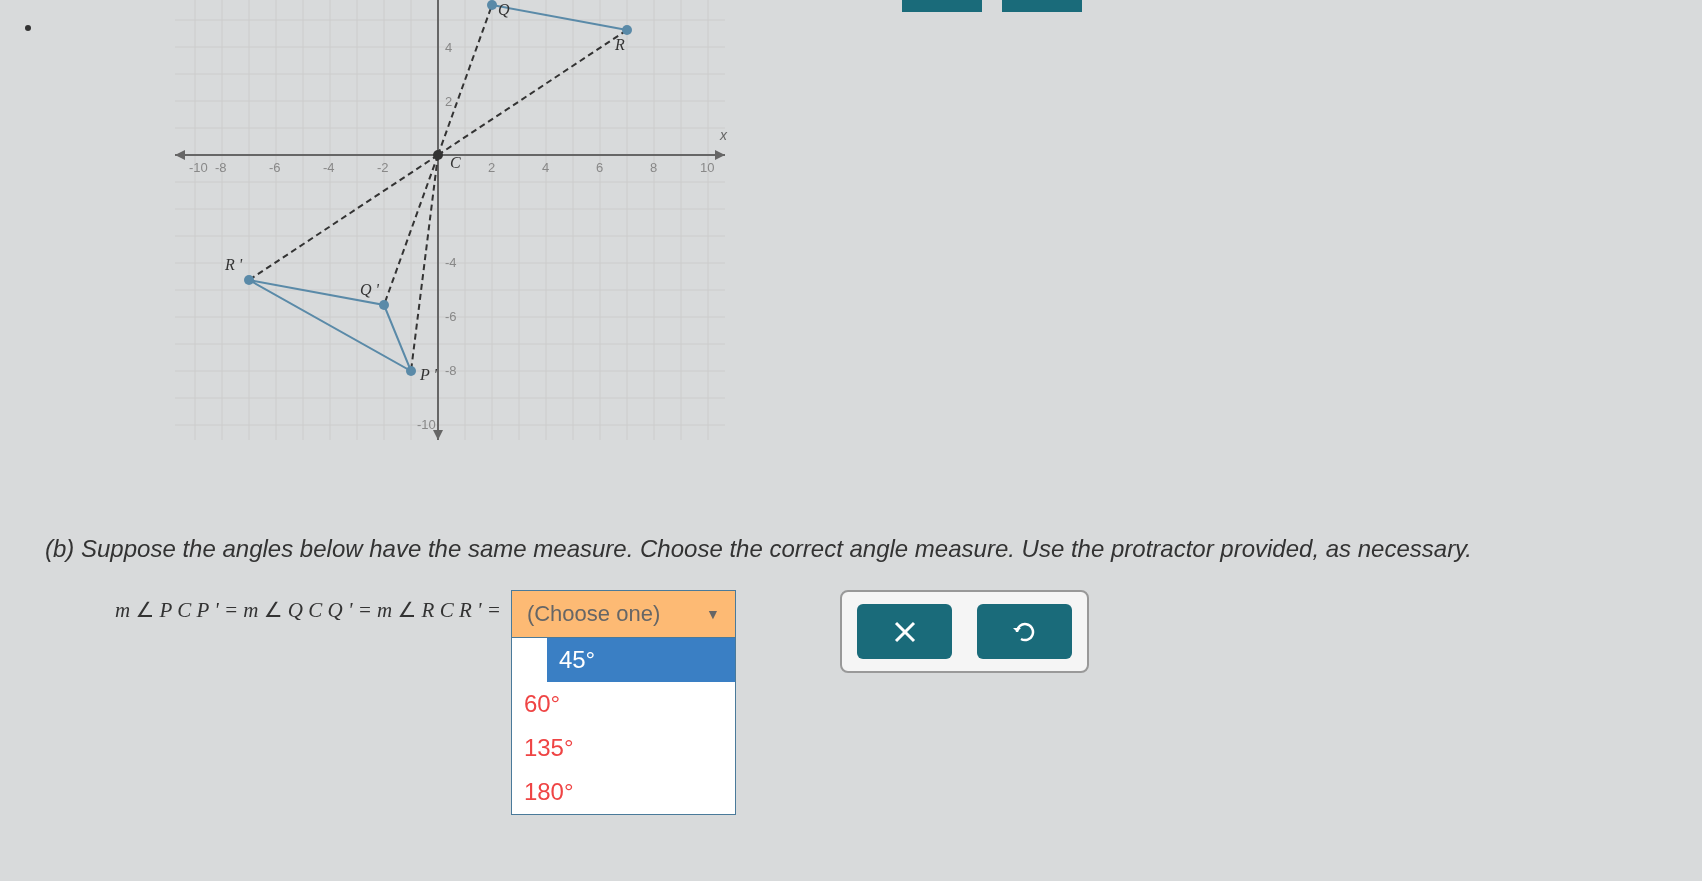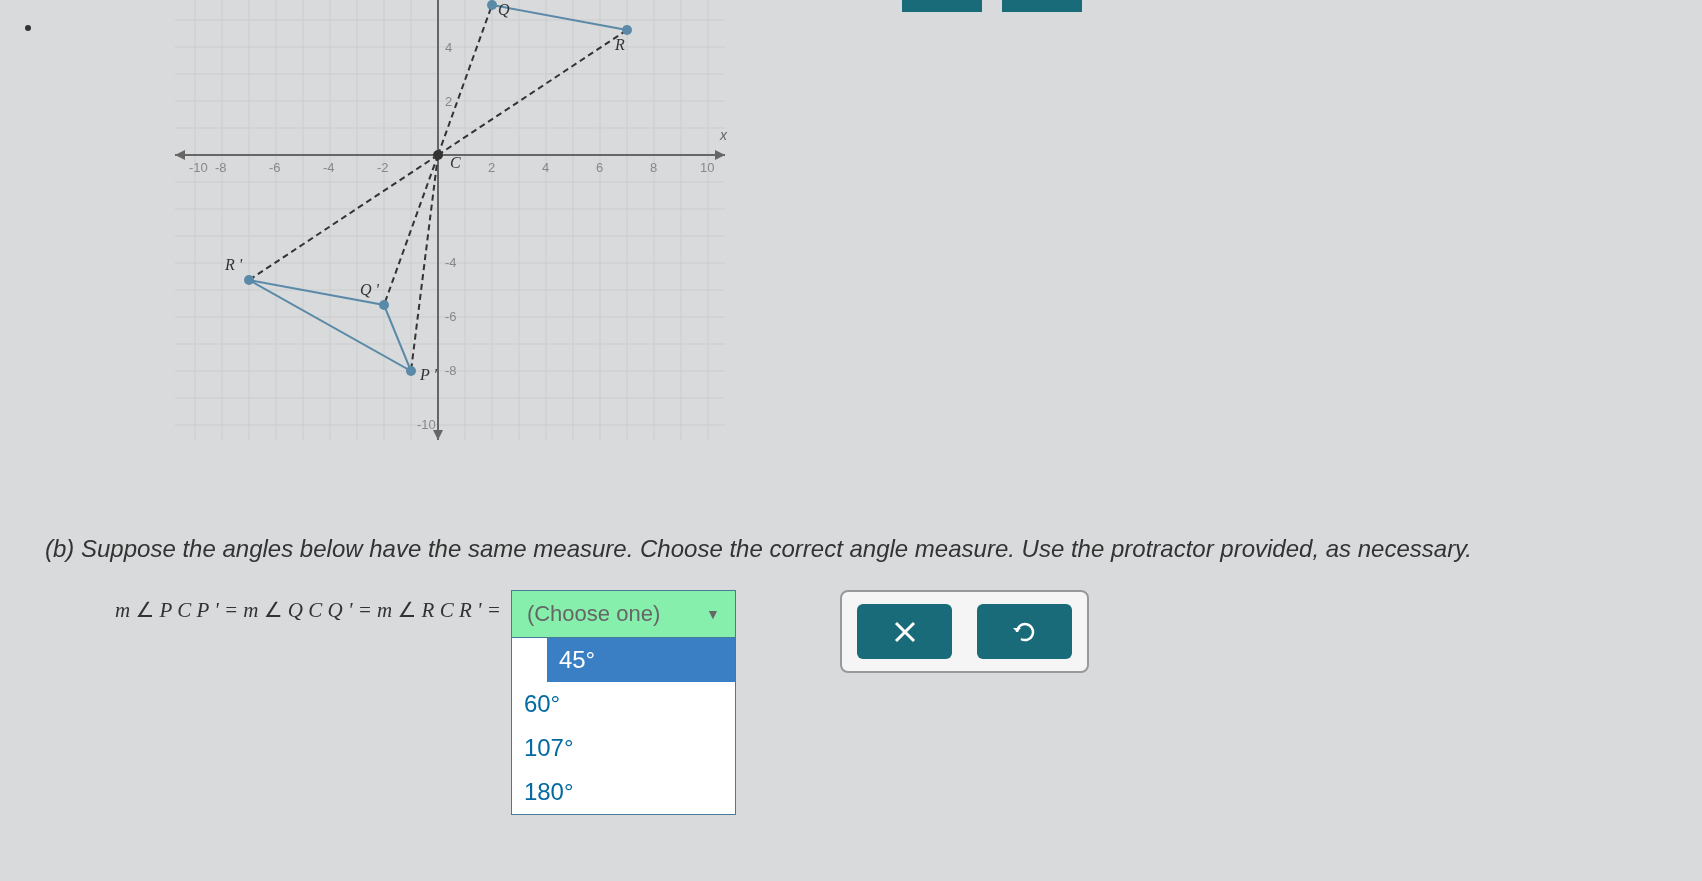--- a/index.html
+++ b/index.html
@@ -68,21 +68,21 @@
       padding-top: 8px;
     }
     .angle-symbol {
       font-style: normal;
     }
     .dropdown-container {
       position: relative;
     }
     .dropdown-select {
       border: 1px solid #4a7a9a;
-      background: #86efac;
+      background: #fdba74;
       padding: 10px 15px;
       font-size: 22px;
       color: #666;
       width: 225px;
       display: flex;
       justify-content: space-between;
       align-items: center;
     }
     .dropdown-arrow {
       font-size: 14px;
@@ -90,21 +90,21 @@
     }
     .dropdown-options {
       border: 1px solid #4a7a9a;
       border-top: none;
       background: white;
       width: 225px;
     }
     .dropdown-option {
       padding: 8px 12px;
       font-size: 24px;
-      color: #0369a1;
+      color: #ef4444;
     }
     .dropdown-option.highlighted {
       background: #3a7fc4;
       color: white;
       margin-left: 35px;
     }
     .button-panel {
       position: absolute;
       left: 840px;
       top: 590px;
@@ -254,21 +254,21 @@
     m <span class="angle-symbol">∠</span> <i>P C P</i> ' = m <span class="angle-symbol">∠</span> <i>Q C Q</i> ' = m <span class="angle-symbol">∠</span> <i>R C R</i> ' =
   </div>
   <div class="dropdown-container">
     <div class="dropdown-select">
       <span>(Choose one)</span>
       <span class="dropdown-arrow">▼</span>
     </div>
     <div class="dropdown-options">
       <div class="dropdown-option highlighted">45°</div>
       <div class="dropdown-option">60°</div>
-      <div class="dropdown-option">107°</div>
+      <div class="dropdown-option">135°</div>
       <div class="dropdown-option">180°</div>
     </div>
   </div>
 </div>
 
 <div class="button-panel">
   <button class="action-button">
     <svg width="26" height="26" viewBox="0 0 26 26">
       <line x1="4" y1="4" x2="22" y2="22" stroke="white" stroke-width="3"></line>
       <line x1="22" y1="4" x2="4" y2="22" stroke="white" stroke-width="3"></line>

